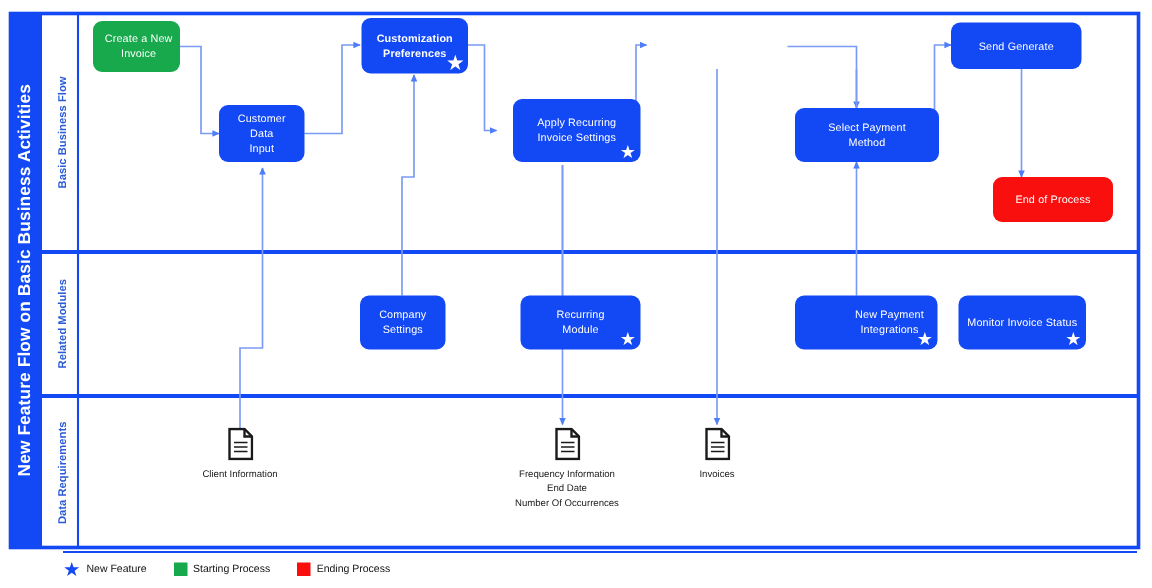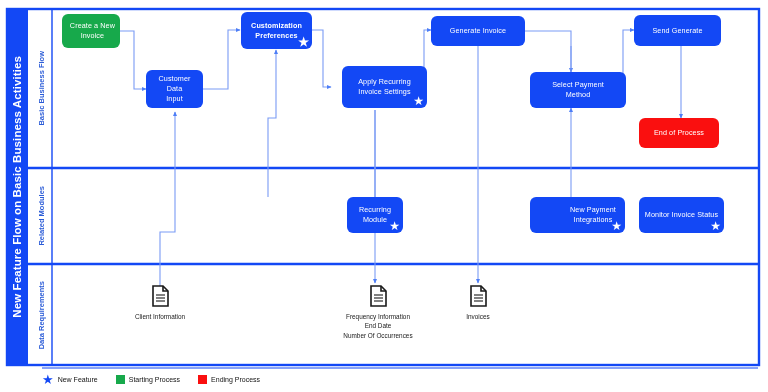--- a/index.html
+++ b/index.html
@@ -78,21 +78,21 @@
     justify-content: center;
     text-align: center;
     color: #ffffff;
     font-size: 7.2px;
     line-height: 1.35;
     padding: 2px 5px;
     letter-spacing: 0.1px;
   }
   .node.blue  { background: #1348f5; }
   .node.green { background: #17a94b; }
-  .node.red   { background: #fa0f0f; }
+  .node.red   { background: #fa0f0f; margin-left: 23px; }
   .node .label { position: relative; z-index: 2; }
   .node .star {
     position: absolute;
     right: 3px;
     bottom: 1px;
     color: #ffffff;
     font-size: 12px;
     line-height: 1;
     z-index: 3;
   }
@@ -231,38 +231,38 @@
   <div class="node blue" style="left:241px;top:12px;width:71px;height:37px;font-weight:bold;">
     <span class="label">Customization<br>Preferences</span>
     <span class="star">★</span>
   </div>
 
   <div class="node blue" style="left:342px;top:66px;width:85px;height:42px;">
     <span class="label">Apply Recurring<br>Invoice Settings</span>
     <span class="star">★</span>
   </div>
 
-  <div class="node blue" style="left:431px;top:16px;width:94px;height:30px;">
-    <span class="label">Generate Invoice</span>
-  </div>
 
   <div class="node blue" style="left:530px;top:72px;width:96px;height:36px;">
     <span class="label">Select Payment<br>Method</span>
   </div>
 
   <div class="node blue" style="left:634px;top:15px;width:87px;height:31px;">
     <span class="label">Send Generate</span>
   </div>
 
   <div class="node red" style="left:639px;top:118px;width:80px;height:30px;">
     <span class="label">End of Process</span>
   </div>
 
-
-  <div class="node blue" style="left:347px;top:197px;width:56px;height:36px;">
+  <div class="node blue" style="left:240px;top:197px;width:57px;height:36px;">
+    <span class="label">Company<br>Settings</span>
+  </div>
+
+  <div class="node blue" style="left:347px;top:197px;width:80px;height:36px;">
     <span class="label">Recurring<br>Module</span>
     <span class="star">★</span>
   </div>
 
   <div class="node blue" style="left:530px;top:197px;width:95px;height:36px;padding-left:36px;">
     <span class="label">New Payment<br>Integrations</span>
     <span class="star">★</span>
   </div>
 
   <div class="node blue" style="left:639px;top:197px;width:85px;height:36px;">

